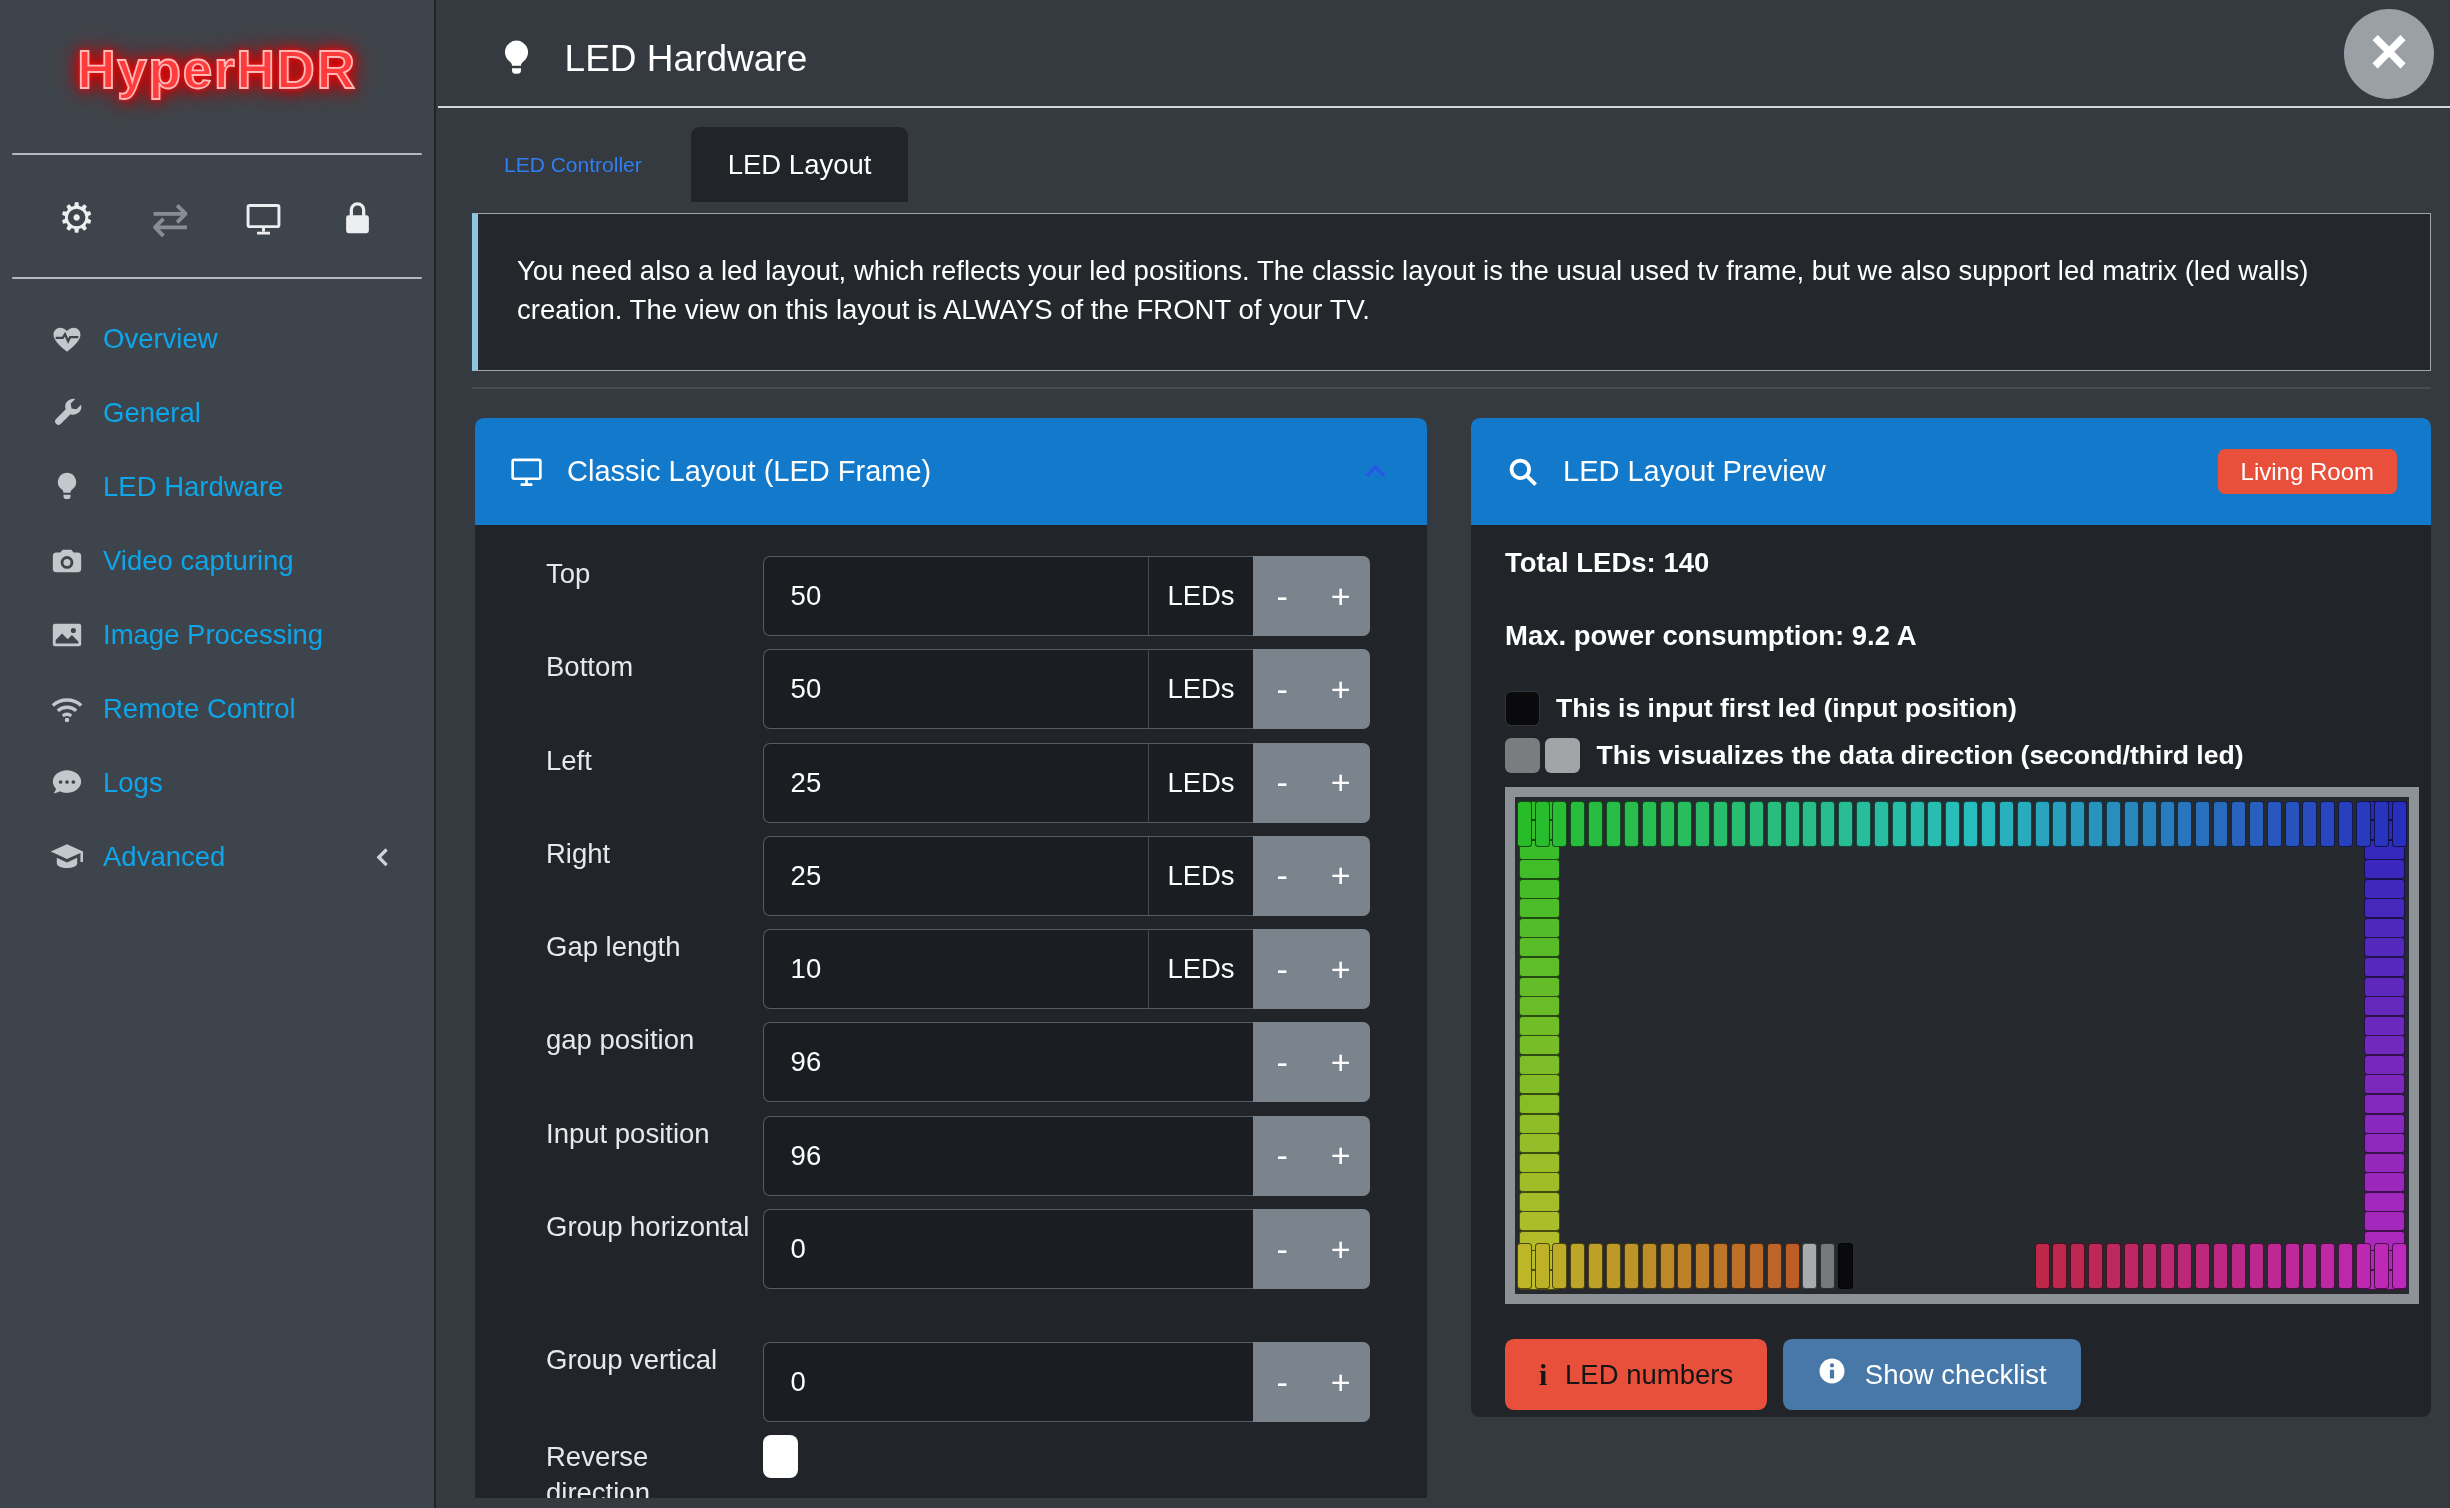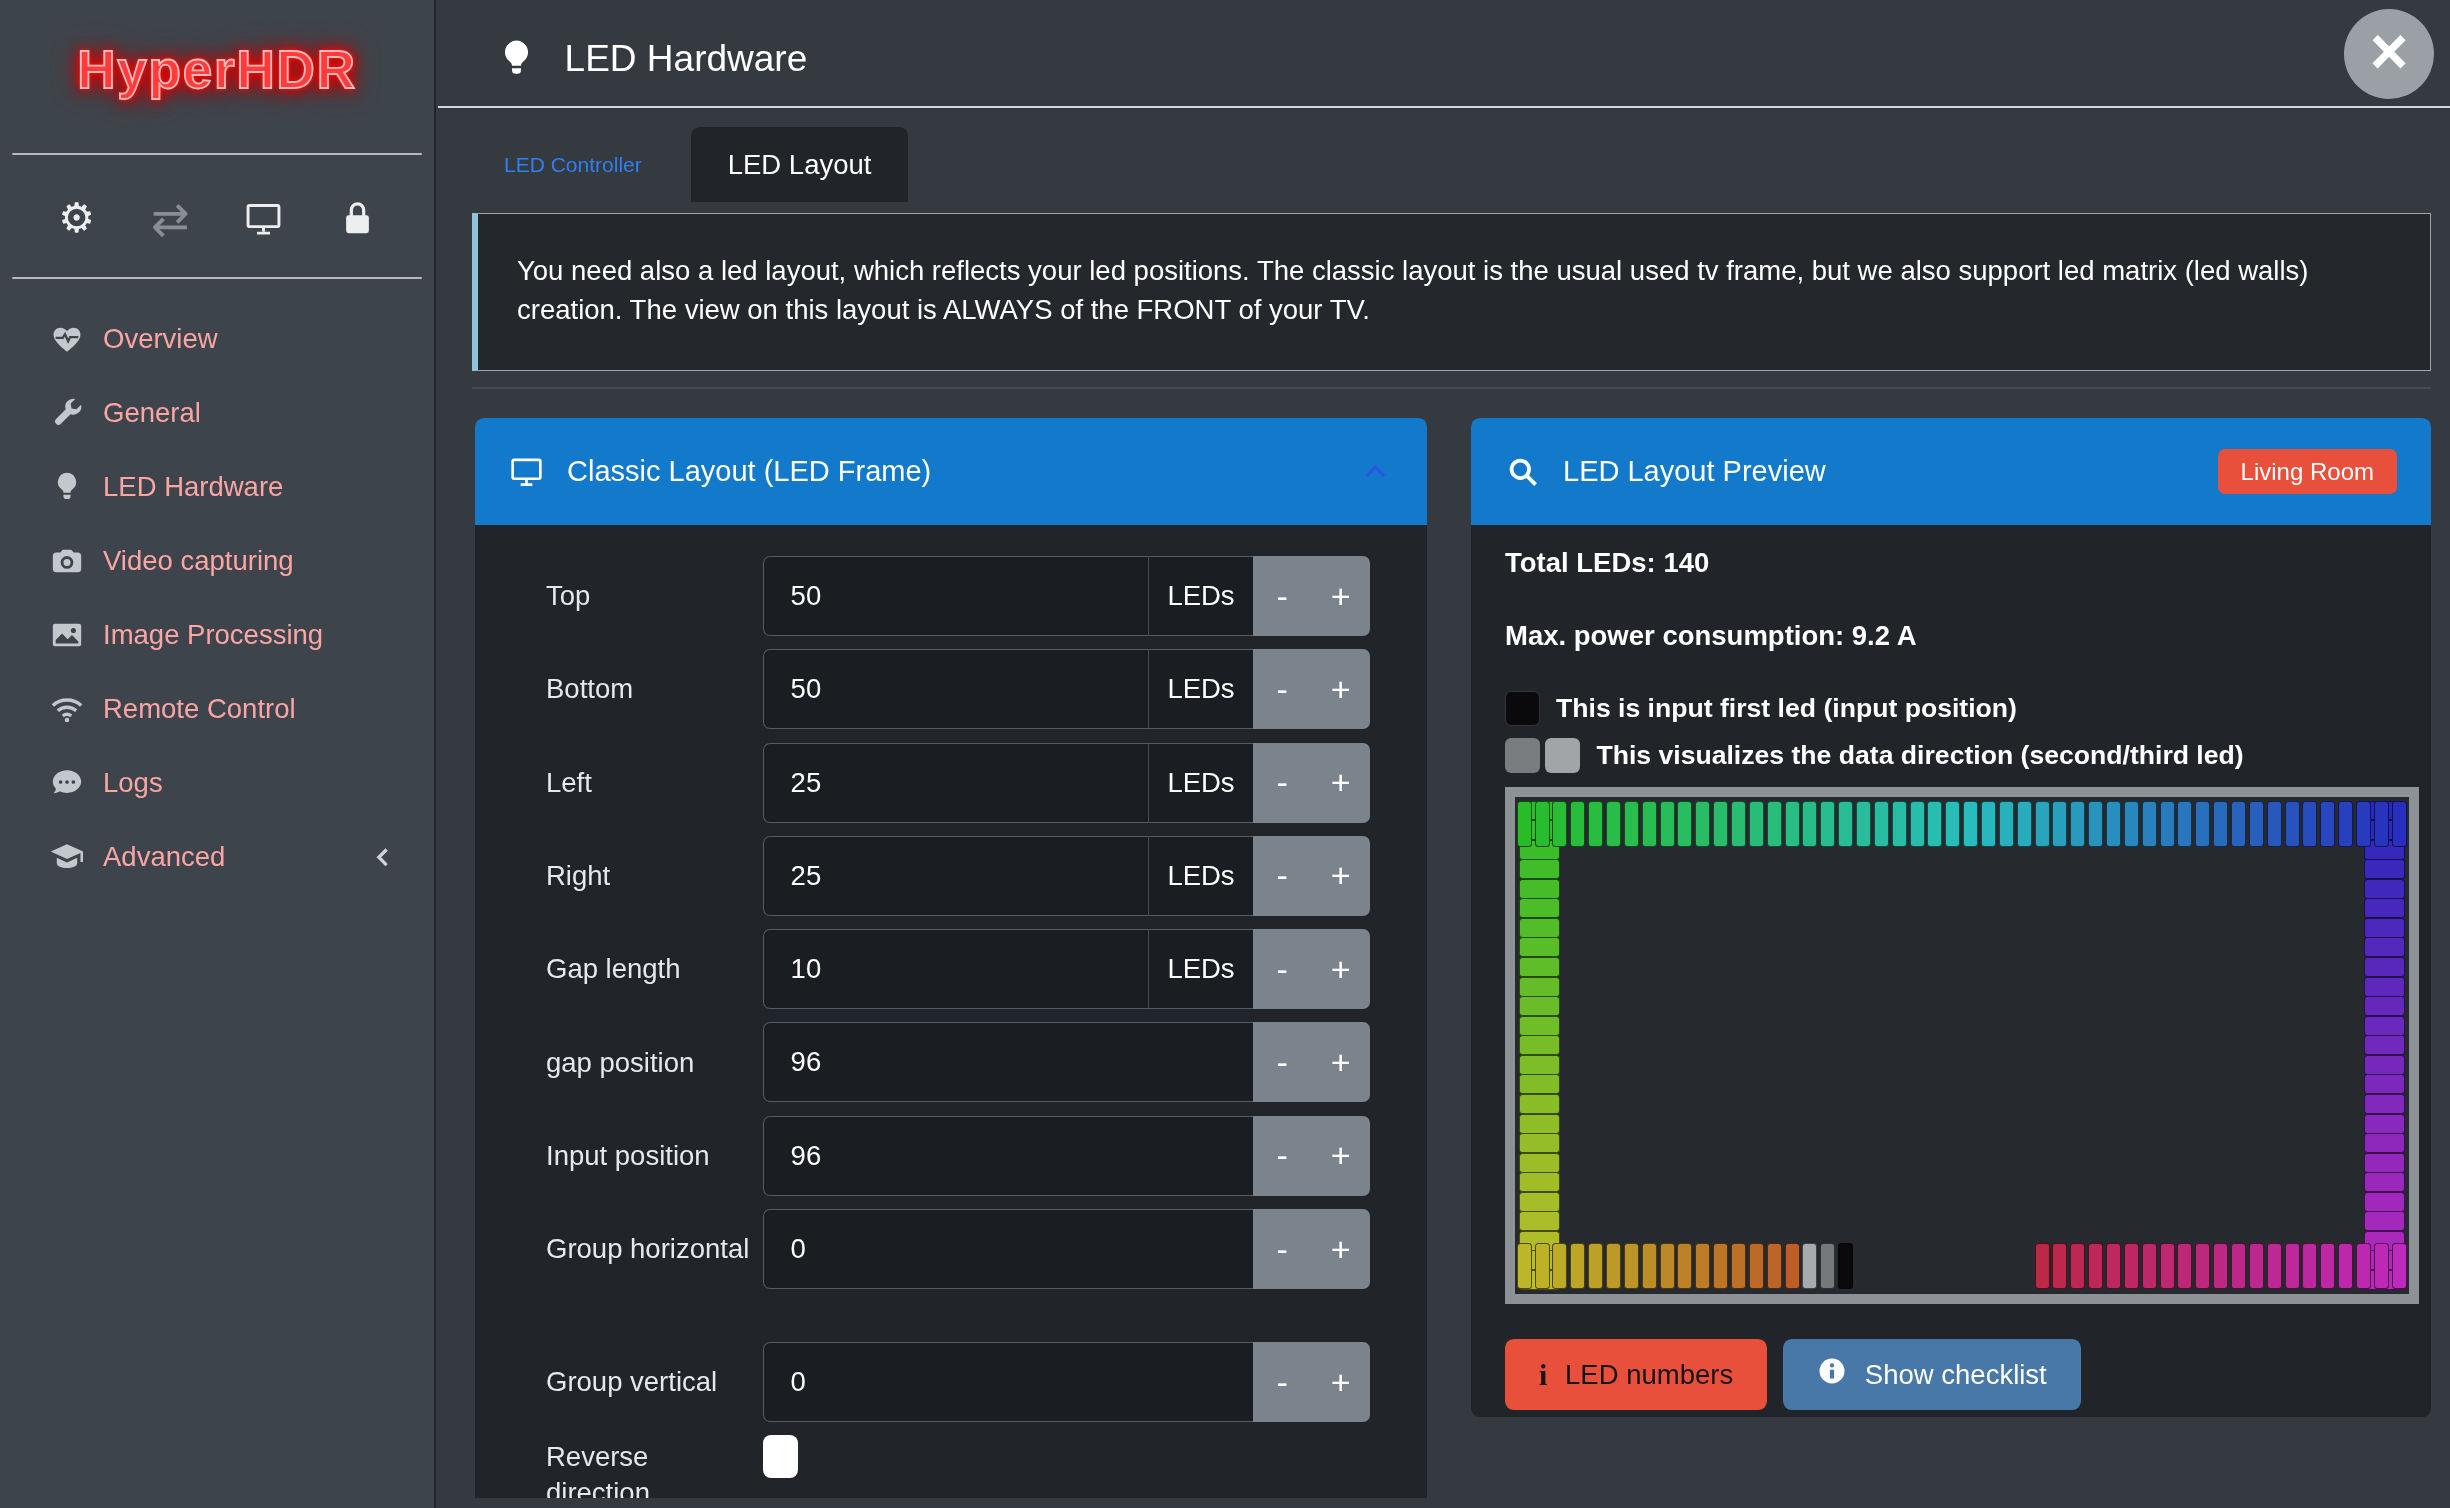--- a/index.html
+++ b/index.html
@@ -16,21 +16,21 @@
   .hr1{margin-top:53px}
   .hr2{margin-top:26.6px}
   .toolbar{margin-top:32px;height:64px;display:flex;align-items:center;justify-content:space-around;padding:0 30px}
   .t-ico{width:46px;height:46px;display:inline-flex;align-items:center;justify-content:center;color:#eceef0;font-size:41px;line-height:1;cursor:pointer}
   .t-ico svg{width:39px;height:39px}
   .t-ico.dim{color:#878d92;font-size:46px}
   .menu{margin-top:23px}
   .side-item{height:74px;display:flex;align-items:center;padding-left:46px;cursor:pointer}
   .s-ico{width:41px;height:35px;display:inline-flex;align-items:center;justify-content:center;color:#c3c8cd;flex:0 0 41px}
   .s-ico svg{width:34px;height:34px}
-  .s-lbl{margin-left:16px;font-size:27.5px;color:#fca5a5}
+  .s-lbl{margin-left:16px;font-size:27.5px;color:#0ea5e9}
   .s-chev{margin-left:auto;margin-right:37px;width:26.6px;height:26.6px;color:#ced3d8}
   .s-chev svg{width:26.6px;height:26.6px}
   
   #main{position:absolute;left:438px;top:0;width:2012px;height:1508px}
   .page-head{display:flex;align-items:center;gap:26.6px;padding:23px 0 0 57px;height:71px}
   .page-head .h-ico{width:43px;height:43px;color:#fff}
   .page-head .h-ico svg{width:43px;height:43px}
   .page-title{font-size:37px;color:#fff;font-weight:400}
   .close-btn{position:absolute;right:16px;top:8.9px;width:90px;height:90px;border-radius:50%;
     background:#9aa0a6;display:flex;align-items:center;justify-content:center;cursor:pointer;z-index:5}
@@ -47,21 +47,21 @@
   .panels{position:absolute;left:37px;top:418px;display:flex;gap:44px;align-items:flex-start}
   .panel-head{height:107px;background:#1379ca;border-radius:8.9px 8.9px 0 0;display:flex;align-items:center;
     padding:0 34px;gap:23px;color:#fff;font-size:29px;font-weight:500;box-sizing:border-box}
   .panel-head .p-ico{width:35px;height:35px;color:#fff;flex:0 0 35px}
   .panel-head .p-ico svg{width:35px;height:35px}
   .collapse-chev{margin-left:auto;width:35px;height:35px;cursor:pointer}
   .collapse-chev svg{width:35px;height:35px}
   
   .left-panel{width:952px}
   .left-body{background:#212428;height:973px;padding-top:31px;box-sizing:border-box;overflow:hidden}
-  .form-row{display:flex;align-items:center;margin:0 0 13.3px 71px;min-height:80px}
+  .form-row{display:flex;margin:0 0 13.3px 71px;min-height:80px}
   .mb-lg{margin-bottom:53px}
   .f-label{width:217px;font-size:27.5px;color:#e6e9eb;line-height:1.3;padding-right:10.6px;box-sizing:border-box}
   .ctrl{display:flex;height:80px}
   .f-input{width:385px;background:#1a1e22;border:1.8px solid #565c63;border-right:none;border-radius:7px 0 0 7px;
     display:flex;align-items:center;padding-left:26.6px;font-size:27.5px;color:#fff;box-sizing:border-box;cursor:text}
   .f-input.wide{width:490px}
   .f-addon{width:105px;background:#1a1e22;border:1.8px solid #565c63;border-left:0.9px solid #454b51;border-right:none;
     display:flex;align-items:center;justify-content:center;font-size:27.5px;color:#fff;box-sizing:border-box}
   .f-btns{width:117px;background:#7b848d;border-radius:0 7px 7px 0;display:flex}
   .f-btn{flex:1;display:flex;align-items:center;justify-content:center;font-size:34px;color:#fff;cursor:pointer}

